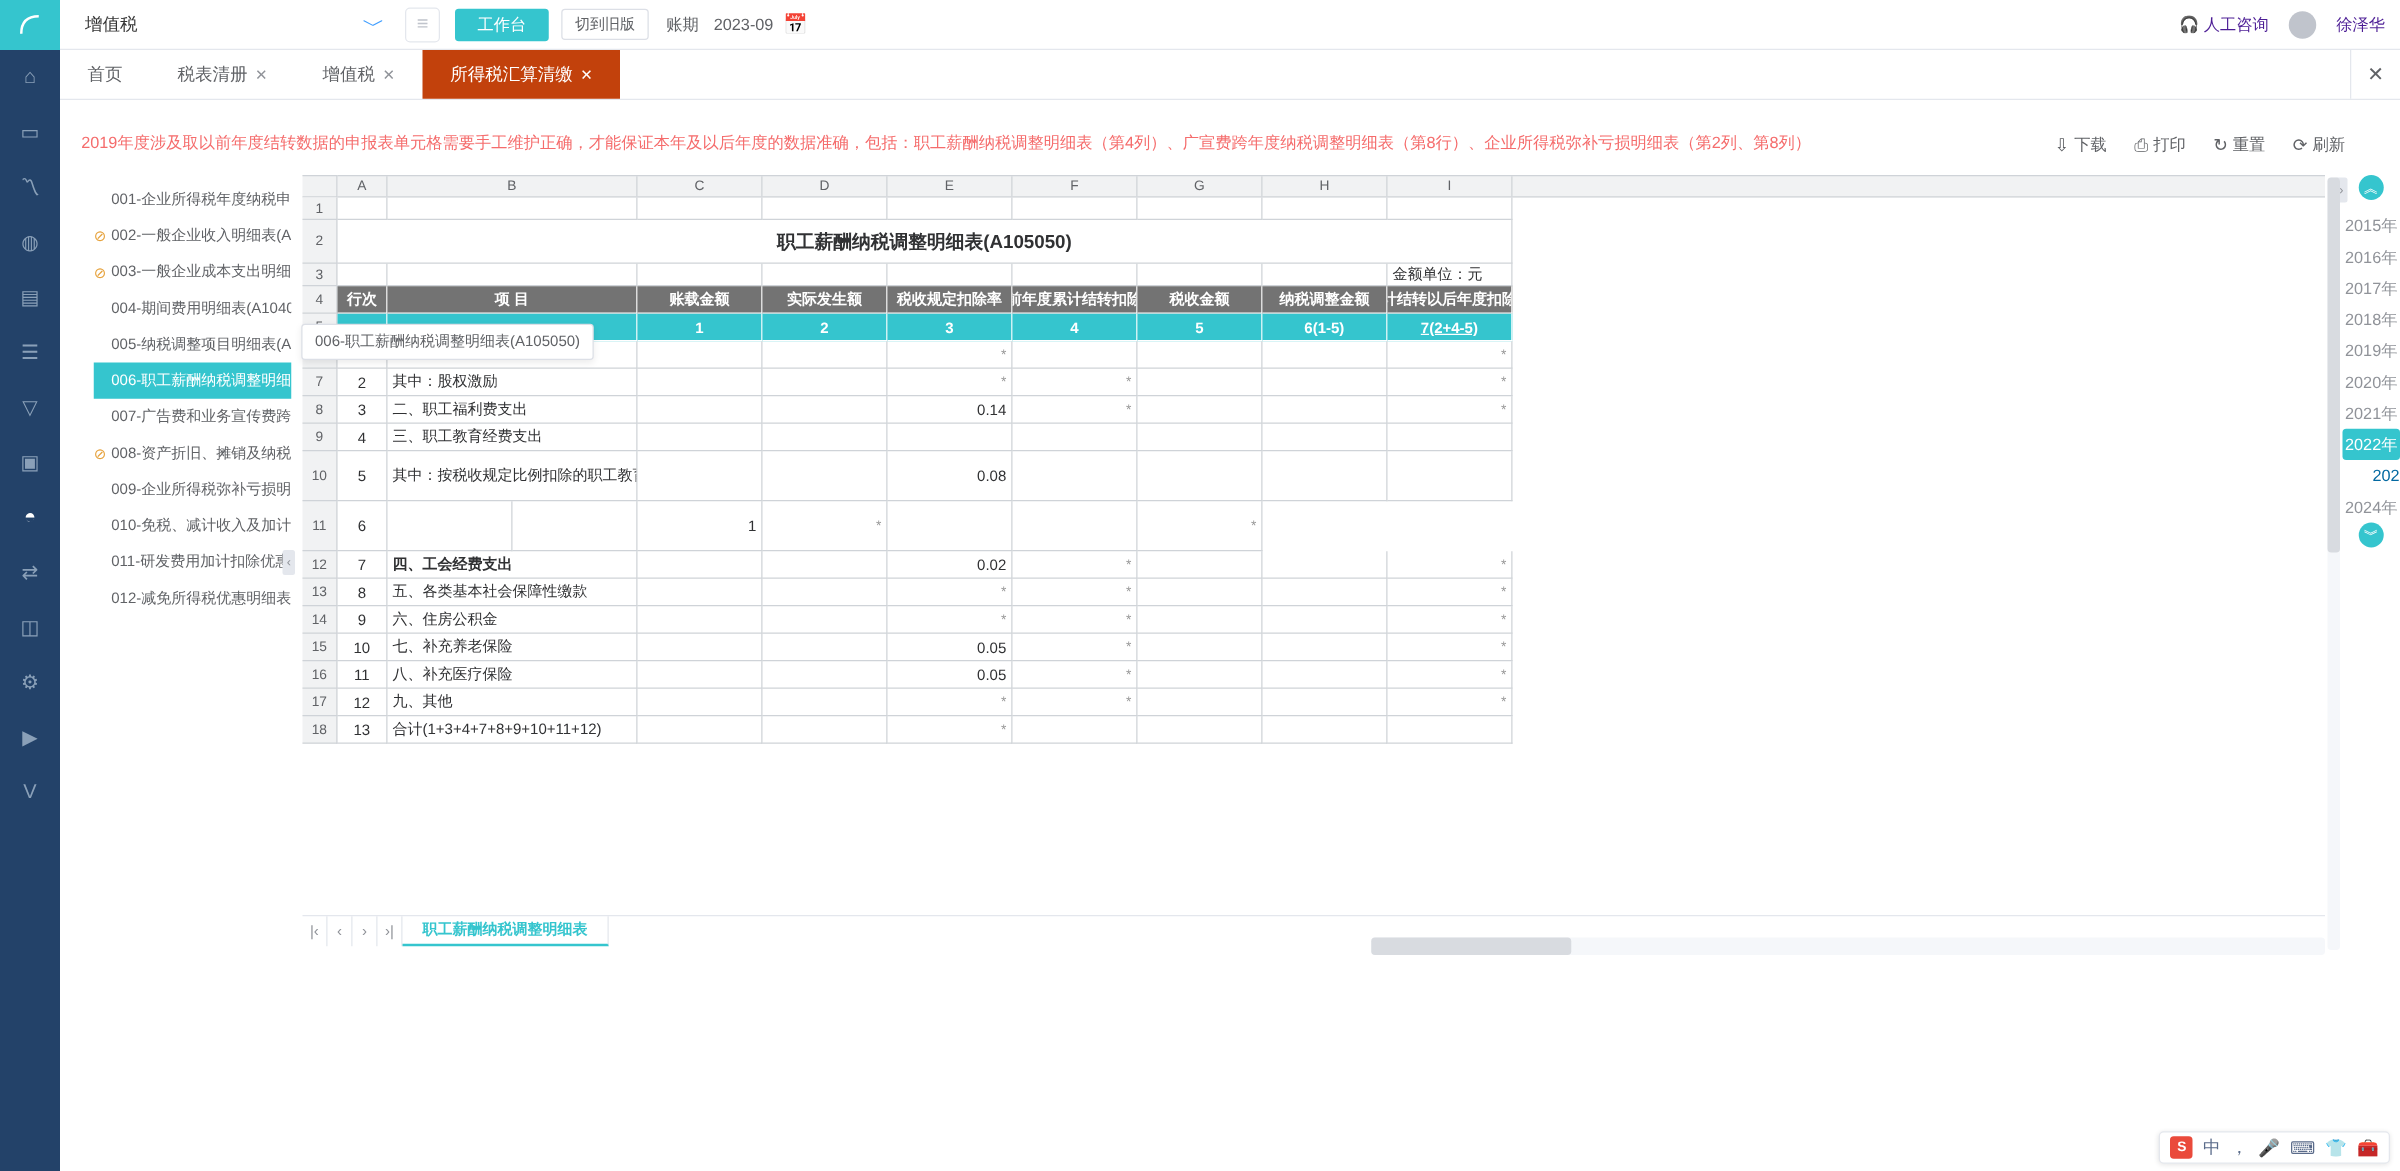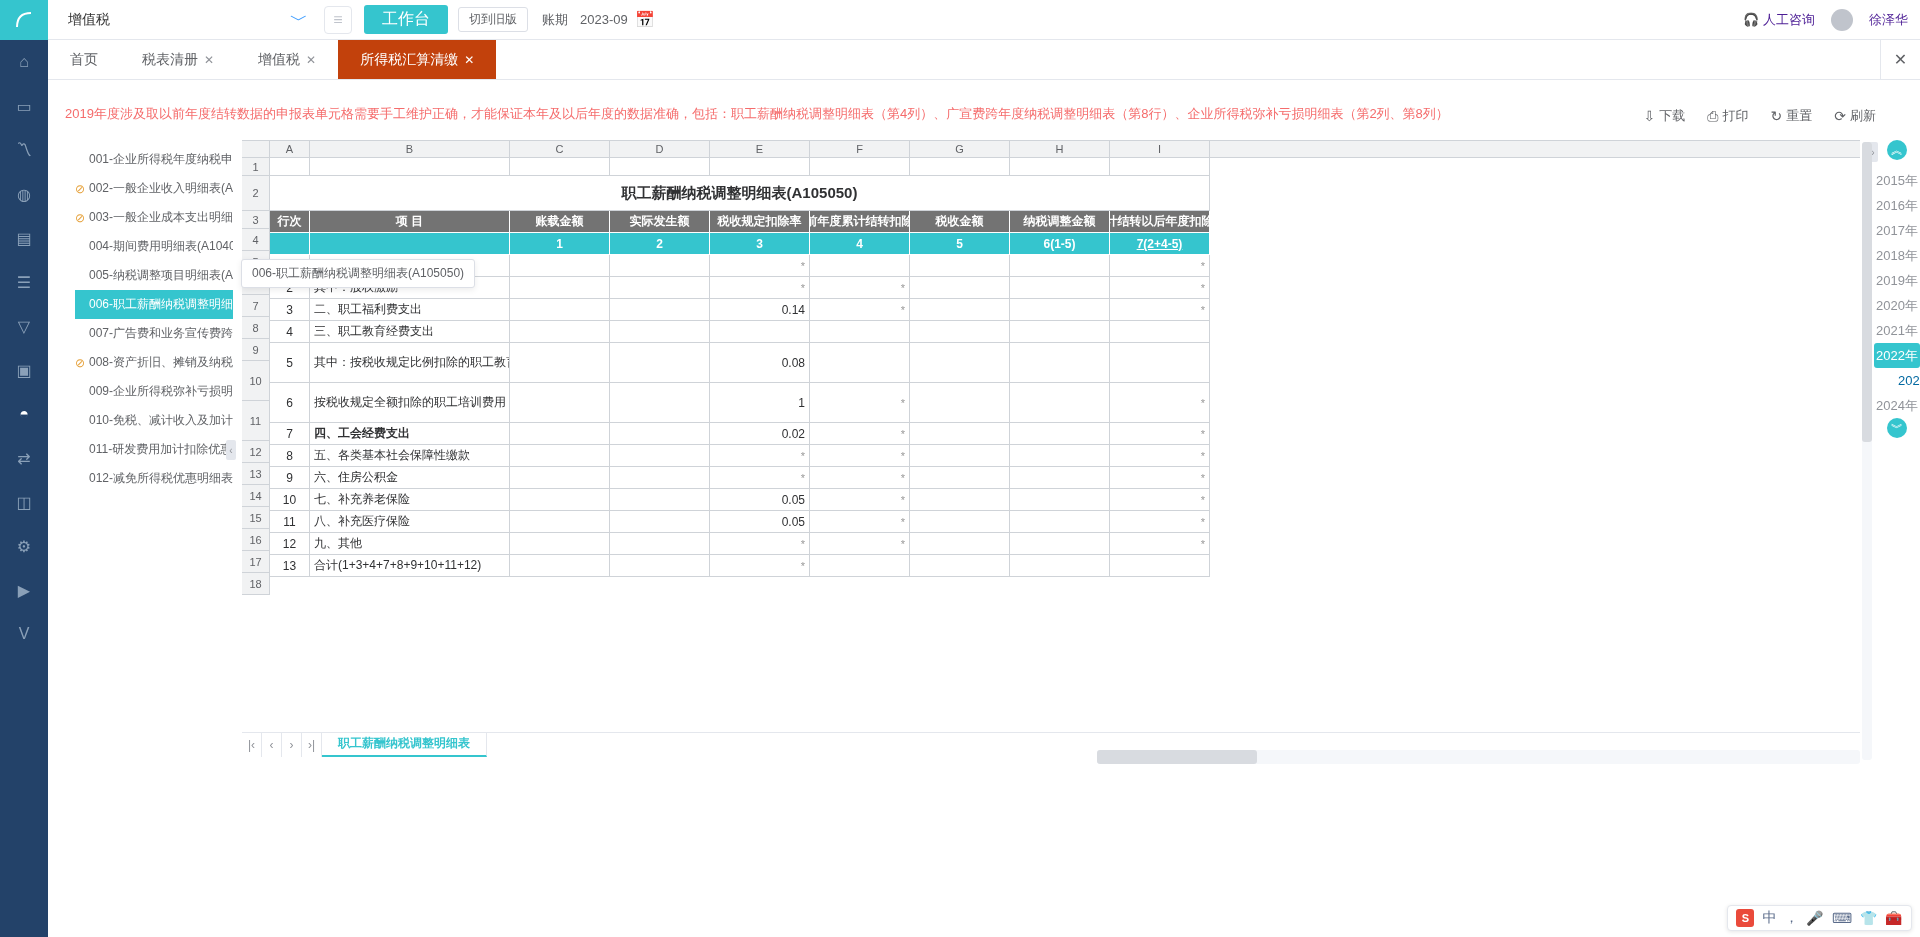--- a/index.html
+++ b/index.html
@@ -7,21 +7,21 @@
 
 .left-rail { position: absolute; left: 0; top: 0; width: 48px; height: 937px; background: #234269; display: flex; flex-direction: column; align-items: center; padding-top: 0; }
 .left-rail .logo { width: 48px; height: 40px; background: #35c5ce; display: flex; align-items: center; justify-content: center; color: white; font-size: 20px; }
 .left-rail .rail-item { width: 48px; height: 44px; display: flex; align-items: center; justify-content: center; color: #8aa0b8; font-size: 16px; cursor: pointer; }
 .left-rail .rail-item.active { color: #fff; }
 
 .top-bar { position: absolute; left: 48px; top: 0; right: 0; height: 40px; background: #fff; border-bottom: 1px solid #e4e7ed; display: flex; align-items: center; padding: 0 12px; }
 .top-bar .company { font-size: 14px; color: #333; margin-left: 8px; }
 .top-bar .chev-down { color: #409eff; margin-left: 180px; font-size: 18px; cursor: pointer; }
 .top-bar .icon-btn { width: 28px; height: 28px; display: flex; align-items: center; justify-content: center; margin-left: 16px; color: #c0c4cc; border: 1px solid #e4e7ed; border-radius: 4px; }
-.top-bar .primary-btn { margin-left: 12px; padding: 4px 18px; background: #35c5ce; color: #fff; border: none; border-radius: 3px; font-size: 16px; cursor: pointer; }
+.top-bar .primary-btn { margin-left: 12px; padding: 4px 18px; background: #35c5ce; color: #fff; border: none; border-radius: 3px; font-size: 13px; cursor: pointer; }
 .top-bar .outline-btn { margin-left: 10px; padding: 3px 10px; border: 1px solid #dcdfe6; background: #fff; font-size: 12px; border-radius: 3px; cursor: pointer; color: #606266; }
 .top-bar .period-label { margin-left: 14px; font-size: 13px; color: #606266; }
 .top-bar .period-val { margin-left: 12px; font-size: 13px; color: #606266; }
 .top-bar .cal-icon { margin-left: 8px; color: #35c5ce; }
 .top-bar .right { margin-left: auto; display: flex; align-items: center; gap: 16px; color: #4c1d95; font-size: 13px; }
 .top-bar .right .user-avatar { width: 22px; height: 22px; background: #c0c4cc; border-radius: 50%; display: inline-block; }
 
 .tab-strip { position: absolute; left: 48px; top: 40px; right: 0; height: 40px; background: #fff; border-bottom: 1px solid #e4e7ed; display: flex; align-items: stretch; }
 .tab-strip .tab { padding: 0 22px; display: flex; align-items: center; font-size: 14px; color: #606266; cursor: pointer; position: relative; }
 .tab-strip .tab .close { margin-left: 6px; font-size: 12px; color: #909399; }
@@ -251,20 +251,31 @@
         <div class="cell" style="width: 100px; height: 18px;"></div>
         <div class="cell" style="width: 100px; height: 18px;"></div>
         <div class="cell" style="width: 100px; height: 18px;"></div>
         <div class="cell" style="width: 100px; height: 18px;"></div>
         <div class="cell" style="width: 100px; height: 18px;"></div>
         <div class="cell" style="width: 100px; height: 18px;"></div>
       </div>
       <div class="row title-row">
         <div class="cell" style="width: 940px; height: 35px;">职工薪酬纳税调整明细表(A105050)</div>
       </div>
+      <div class="row data-row">
+        <div class="cell" style="width: 40px; height: 18px;"></div>
+        <div class="cell" style="width: 200px; height: 18px;"></div>
+        <div class="cell" style="width: 100px; height: 18px;"></div>
+        <div class="cell" style="width: 100px; height: 18px;"></div>
+        <div class="cell" style="width: 100px; height: 18px;"></div>
+        <div class="cell" style="width: 100px; height: 18px;"></div>
+        <div class="cell" style="width: 100px; height: 18px;"></div>
+        <div class="cell" style="width: 100px; height: 18px;"></div>
+        <div class="cell" style="width: 100px; height: 18px; text-align: right;">金额单位：元</div>
+      </div>
       <div class="row header-row">
         <div class="cell" style="width: 40px; height: 22px;">行次</div>
         <div class="cell" style="width: 200px; height: 22px;">项  目</div>
         <div class="cell" style="width: 100px; height: 22px;">账载金额</div>
         <div class="cell" style="width: 100px; height: 22px;">实际发生额</div>
         <div class="cell" style="width: 100px; height: 22px;">税收规定扣除率</div>
         <div class="cell" style="width: 100px; height: 22px;">以前年度累计结转扣除额</div>
         <div class="cell" style="width: 100px; height: 22px;">税收金额</div>
         <div class="cell" style="width: 100px; height: 22px;">纳税调整金额</div>
         <div class="cell" style="width: 100px; height: 22px;">累计结转以后年度扣除额</div>
@@ -344,21 +355,20 @@
         <div class="cell" style="width: 100px; height: 40px;"></div>
         <div class="cell" style="width: 100px; height: 40px;"></div>
         <div class="cell num" style="width: 100px; height: 40px;">0.08</div>
         <div class="cell num" style="width: 100px; height: 40px;"></div>
         <div class="cell" style="width: 100px; height: 40px;"></div>
         <div class="cell" style="width: 100px; height: 40px;"></div>
         <div class="cell num" style="width: 100px; height: 40px;"></div>
       </div>
       <div class="row data-row">
         <div class="cell center" style="width: 40px; height: 40px;">6</div>
-        <div class="cell left" style="width: 200px; height: 40px;">按税收规定全额扣除的职工培训费用</div>
         <div class="cell" style="width: 100px; height: 40px;"></div>
         <div class="cell" style="width: 100px; height: 40px;"></div>
         <div class="cell num" style="width: 100px; height: 40px;">1</div>
         <div class="cell num" style="width: 100px; height: 40px;">
           <span class="star">*</span>
         </div>
         <div class="cell" style="width: 100px; height: 40px;"></div>
         <div class="cell" style="width: 100px; height: 40px;"></div>
         <div class="cell num" style="width: 100px; height: 40px;">
           <span class="star">*</span>

